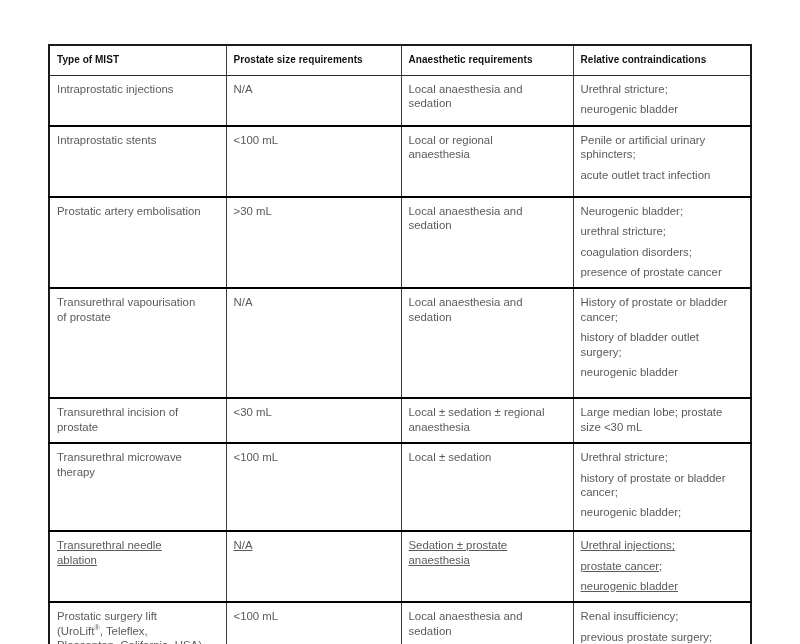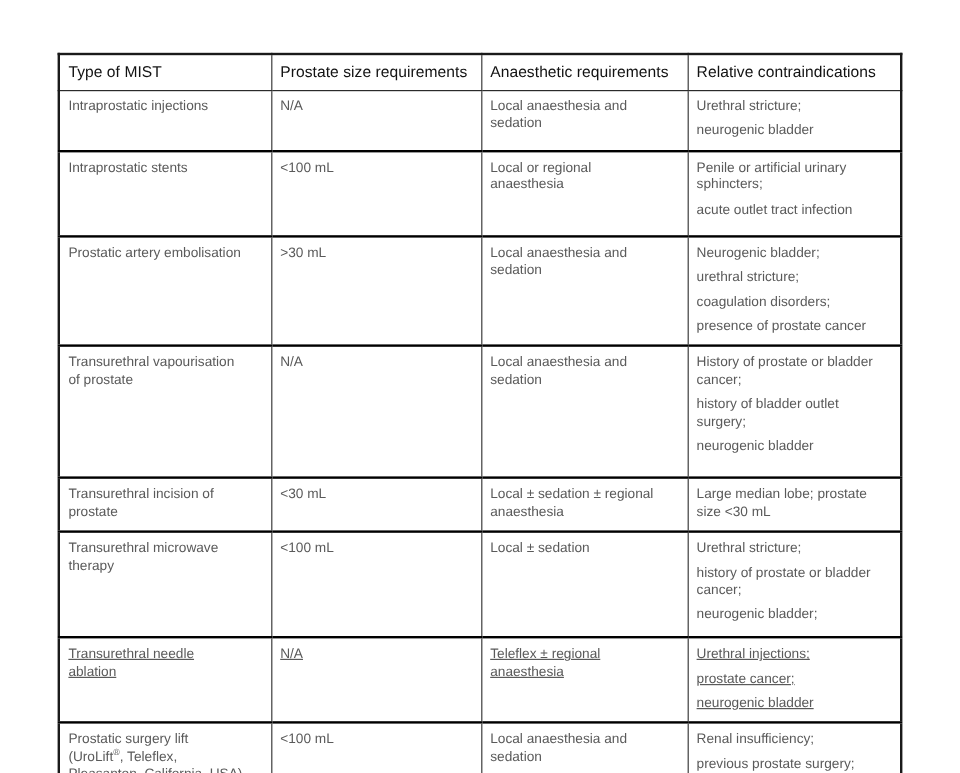--- a/index.html
+++ b/index.html
@@ -43,22 +43,22 @@
   }
   table.mist-table th:last-child,
   table.mist-table td:last-child {
     border-right: none;
   }
   table.mist-table tr:last-child td {
     border-bottom: none;
   }
 
   table.mist-table thead th {
-    font-size: 13px;
-    font-weight: normal;
+    font-size: 10px;
+    font-weight: bold;
     color: #121212;
     letter-spacing: 0.05px;
     line-height: 14px;
     border-bottom: 1.5px solid #2b2b2b;
     padding-top: 7px;
     padding-bottom: 8px;
     white-space: nowrap;
   }
 
   table.mist-table tbody td {
@@ -270,21 +270,21 @@
               <div>ablation</div>
             </div>
           </td>
           <td>
             <div class="cell-lines">
               <div>N/A</div>
             </div>
           </td>
           <td>
             <div class="cell-lines">
-              <div>Teleflex ± regional</div>
+              <div>Sedation ± prostate</div>
               <div>anaesthesia</div>
             </div>
           </td>
           <td class="stack">
             <div class="cell-lines">
               <div>Urethral injections;</div>
               <div>prostate cancer;</div>
               <div>neurogenic bladder</div>
             </div>
           </td>

